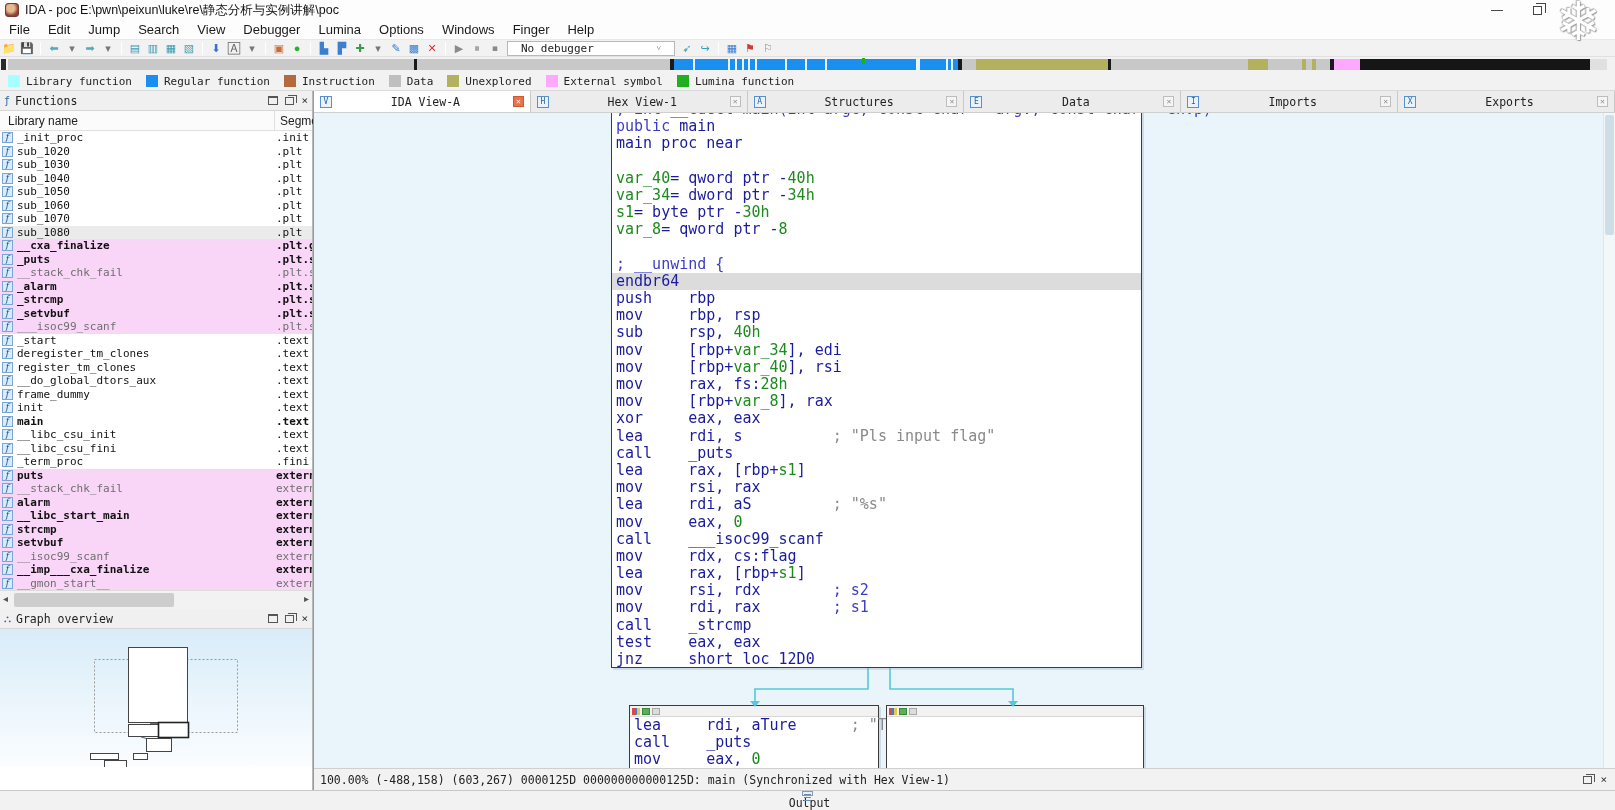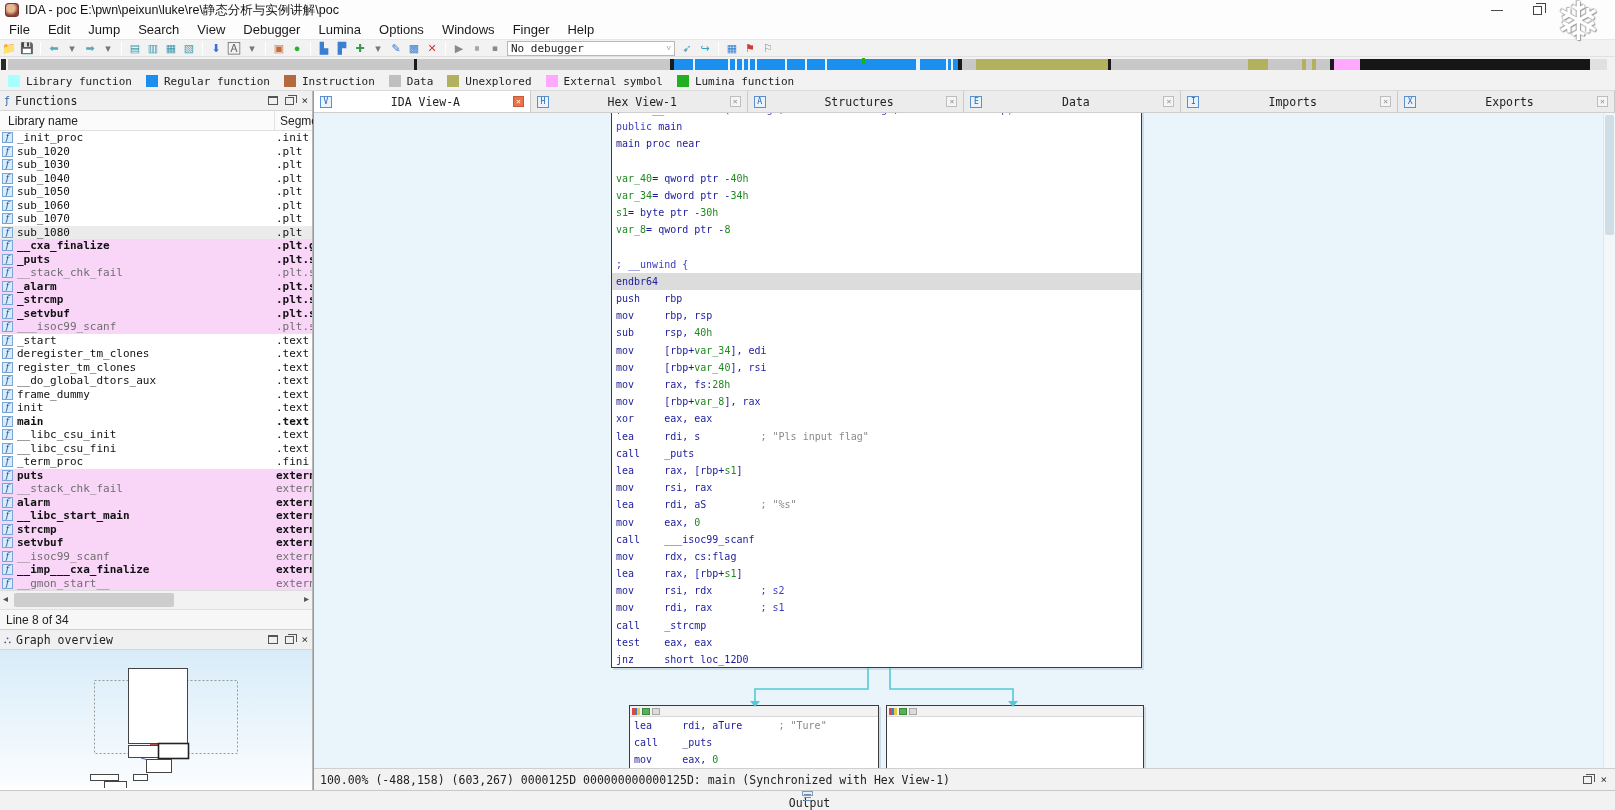--- a/index.html
+++ b/index.html
@@ -19,21 +19,21 @@
 
   #menubar{position:absolute;left:0;top:20px;width:1615px;height:20px;background:#fdfdfd;
     display:flex;align-items:center;font-size:13px;color:#1a1a1a;border-bottom:1px solid #e8e8e8;}
   .menu-item{padding:2px 9px;}
 
   #toolbar{position:absolute;left:0;top:40px;width:1615px;height:17px;background:#f2f2f2;
     display:flex;align-items:center;font-size:11px;border-bottom:1px solid #e0e0e0;}
   .tbi{display:inline-flex;align-items:center;justify-content:center;min-width:16px;height:15px;margin:0 1px;font-size:11px;line-height:15px;}
   .tbsep{width:1px;height:13px;background:#cfcfcf;margin:0 4px;border-right:1px solid #fff;}
   #dbg-combo{display:inline-flex;align-items:center;justify-content:space-between;width:168px;height:15px;
-    background:#fff;border:1px solid #b8b8b8;margin:0 3px;padding:0 3px;font-size:11px;font-family:"DejaVu Sans Mono",monospace;color:#222;}
+    background:#fff;border:1px solid #b8b8b8;margin:0 3px;padding:0 13px;font-size:11px;font-family:"DejaVu Sans Mono",monospace;color:#222;}
   #dbg-combo .arrow{font-size:8px;color:#555;}
 
   
   #navband{position:absolute;left:0;top:57px;width:1615px;height:15px;background:#f2f2f2;}
   #navband .band{position:absolute;left:8px;top:2px;width:1599px;height:11px;background:#c8c8c8;overflow:visible;}
   #navband .segment{position:absolute;top:0;height:11px;}
   #navband .greenmark{position:absolute;top:-1px;height:6px;width:3px;background:#16b416;}
   #navband .lcap{position:absolute;left:1px;top:2px;width:5px;height:11px;background:#2a2a2a;}
 
   
@@ -88,21 +88,21 @@
   .tab .tlabel{flex:1;text-align:center;}
   .tab .tclose{width:11px;height:11px;border:1px solid #bdbdbd;background:#f5f5f5;color:#8a8a8a;
     font-size:8px;line-height:9px;text-align:center;flex:none;}
   .tab.active .tclose{background:#e8734a;border-color:#c85a34;color:#fff;}
 
   #canvas{position:absolute;left:314px;top:113px;width:1301px;height:655px;background:#e9f4fb;overflow:hidden;}
   #vscroll{position:absolute;right:0;top:0;width:12px;height:655px;background:#f2f7fa;border-left:1px solid #dde6ec;}
   #vscroll .thumb{position:absolute;left:1px;top:2px;width:9px;height:120px;background:#cfdde7;border-radius:2px;}
 
   .gnode{position:absolute;background:#fff;border:1px solid #3c3c3c;box-shadow:2px 2px 0 rgba(120,150,170,.25);}
-  .code{font-family:"DejaVu Sans Mono",monospace;font-size:10px;line-height:17.2px;white-space:pre;color:#1b1b9e;}
+  .code{font-family:"DejaVu Sans Mono",monospace;font-size:15px;line-height:17.2px;white-space:pre;color:#1b1b9e;}
   .cl{height:17.2px;padding-left:4px;}
   .cl.hl{background:#dcdcdc;}
   .s-i{color:#1b1b9e;} .s-g{color:#1e8a1e;} .s-c{color:#8a8a8a;} .s-b{color:#3c3cc8;}
   .nodehdr{height:11px;background:#f2f2f2;border-bottom:1px solid #d8d8d8;display:flex;align-items:center;gap:2px;padding-left:2px;}
   .nodehdr i{display:block;width:8px;height:7px;}
   .nh1{background:linear-gradient(90deg,#d84a4a 33%,#3a7fd0 33% 66%,#e8c84a 66%);}
   .nh2{background:#58b058;border:1px solid #3a8a3a;}
   .nh3{background:#dcdcdc;border:1px solid #a8a8a8;}
 
   #edges{position:absolute;left:0;top:0;pointer-events:none;}
@@ -447,21 +447,20 @@
         <span class="ficon">f</span>
         <span class="fname">__gmon_start__</span>
         <span class="fseg">extern</span>
       </div>
     </div>
   <div id="fn-hscroll">
     <span class="sarrow" style="left:3px;">◂</span>
     <div class="thumb"></div>
     <span class="sarrow" style="right:3px;">▸</span>
   </div>
-  <div id="fn-status">Line 8 of 34</div>
   <div class="panel-title">
     <span class="ticon" style="color:#2a62a8;">⛬</span>
     <span>Graph overview</span>
     <span class="panel-btns">
       <span class="pb-max"></span>
       <span class="pb-float"></span>
       <span class="pb-close">×</span>
     </span>
   </div>
   <div id="go-canvas">

